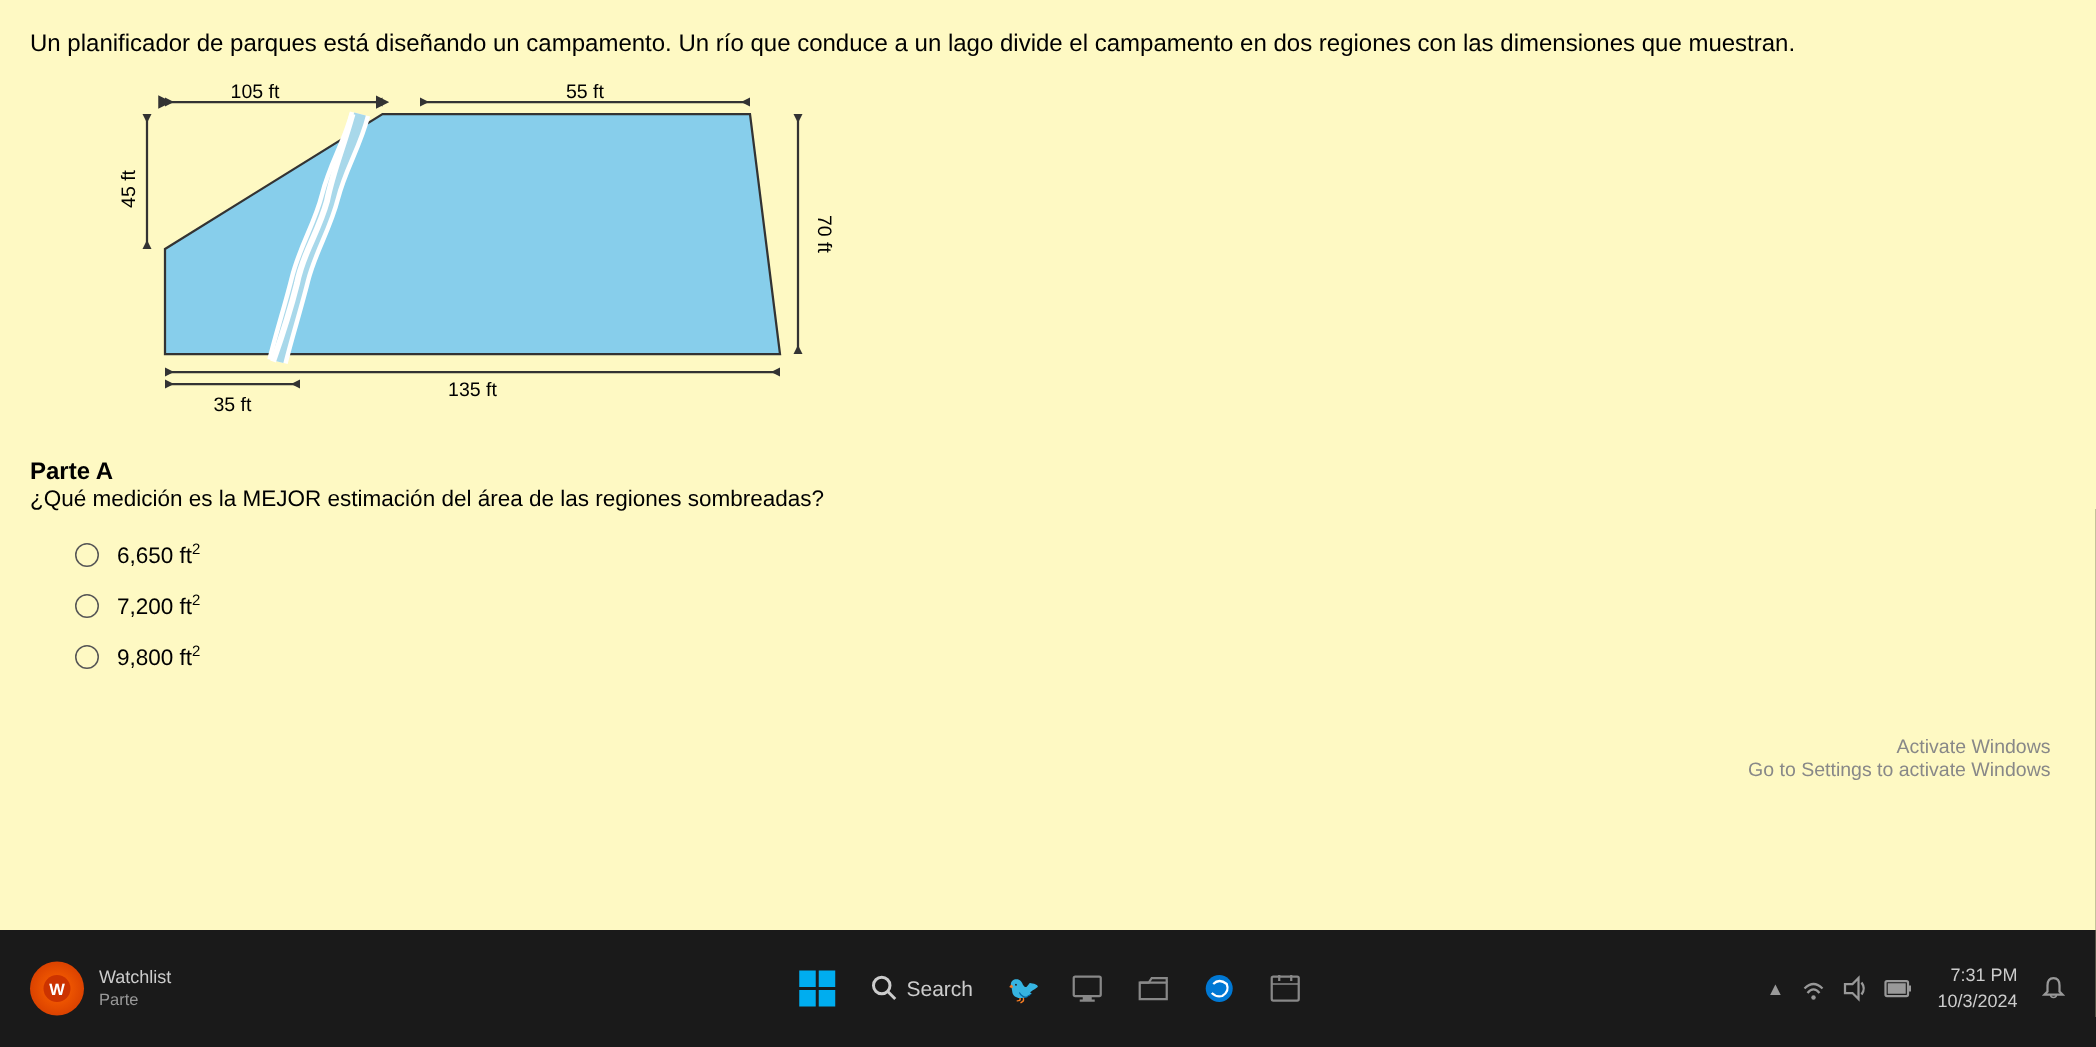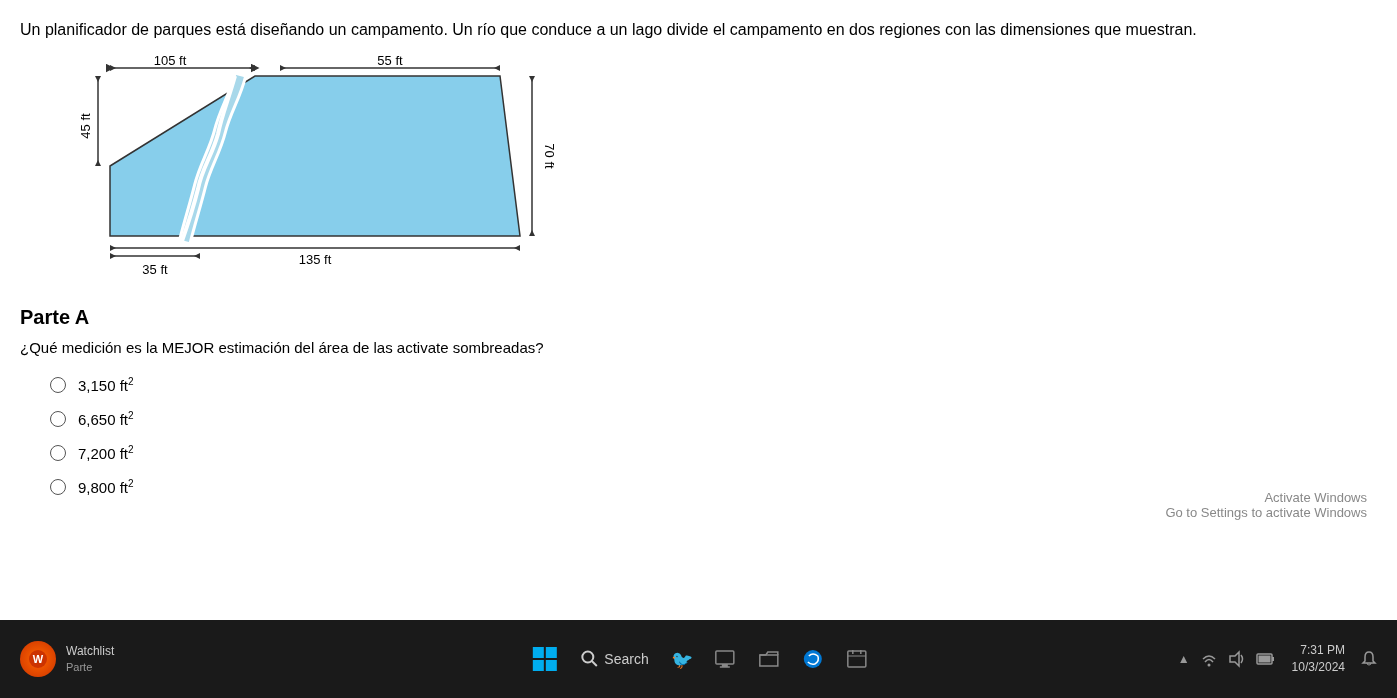--- a/index.html
+++ b/index.html
@@ -6,21 +6,21 @@
     body {
       width: 1397px;
       height: 698px;
       background-color: #1a1a1a;
       font-family: Arial, sans-serif;
       overflow: hidden;
       position: relative;
     }
 
     .main-content {
-      background-color: #ffffff;
+      background-color: #fef9c3;
       width: 1397px;
       height: 620px;
       padding: 18px 30px 20px 20px;
       position: relative;
     }
 
     .intro-text {
       font-size: 16px;
       color: #000;
       line-height: 1.5;
@@ -36,24 +36,23 @@
       margin-bottom: 20px;
     }
 
     .diagram-svg {
       position: absolute;
       top: 0;
       left: 0;
     }
 
     .section-title {
-      font-size: 20px;
+      font-size: 16px;
       font-weight: bold;
       color: #000;
-      margin-bottom: 10px;
     }
 
     .question-text {
       font-size: 15px;
       color: #000;
       margin-bottom: 20px;
     }
 
     .options-list {
       list-style: none;
@@ -252,27 +251,23 @@
     </svg>
   </div>
 
   <div class="activate-windows">
     <div class="line1">Activate Windows</div>
     <div>Go to Settings to activate Windows</div>
   </div>
 
   <div>
     <p class="section-title">Parte A</p>
-    <p class="question-text">¿Qué medición es la MEJOR estimación del área de las activate sombreadas?</p>
+    <p class="question-text">¿Qué medición es la MEJOR estimación del área de las regiones sombreadas?</p>
 
     <ul class="options-list">
-      <li class="option-item">
-        <span class="radio-circle"></span>
-        <span>3,150 ft<sup>2</sup></span>
-      </li>
       <li class="option-item">
         <span class="radio-circle"></span>
         <span>6,650 ft<sup>2</sup></span>
       </li>
       <li class="option-item">
         <span class="radio-circle"></span>
         <span>7,200 ft<sup>2</sup></span>
       </li>
       <li class="option-item">
         <span class="radio-circle"></span>

